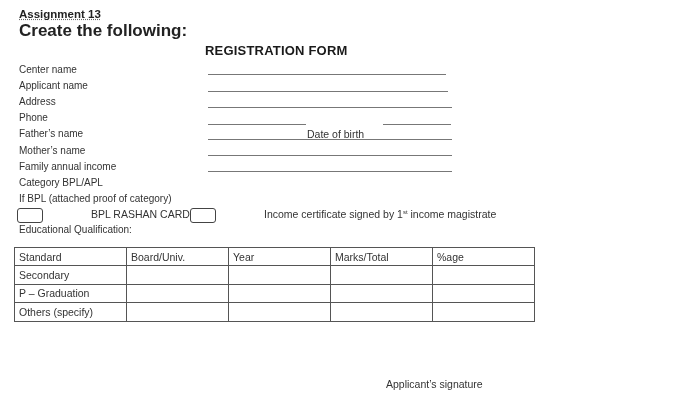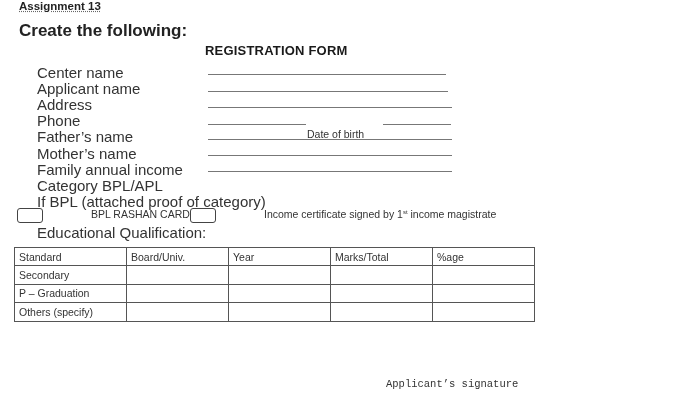--- a/index.html
+++ b/index.html
@@ -1,32 +1,32 @@
 <!DOCTYPE html>
 <html><head>
 <meta charset="utf-8">
 <style>
   html, body { margin: 0; padding: 0; }
   body {
     width: 680px; height: 411px; background: #ffffff; position: relative; overflow: hidden;
     font-family: "Liberation Sans", sans-serif; color: #1a1a1a;
   }
   .abs { position: absolute; white-space: nowrap; }
-  .assign { left: 19px; top: 0; font-size: 11.5px; font-weight: bold; color: #222;
+  .assign { left: 19px; top: 8px; font-size: 11.5px; font-weight: bold; color: #222;
     text-decoration: underline dotted #666; }
   .create { left: 19px; top: 21px; font-size: 17px; font-weight: bold; color: #222; }
   .title { left: 181px; top: 43px; font-size: 13px; font-weight: bold; letter-spacing: 0.2px; color: #1a1a1a; padding-left: 24px; }
-  .label { font-size: 15px; color: #333; left: 37px; }
+  .label { font-size: 10px; color: #333; left: 19px; }
   .line { position: absolute; height: 0; border-top: 1.3px solid #777; }
   .dob { font-size: 10.5px; color: #333; left: 307px; top: 112px; margin-top: 16px; }
   .checkbox { position: absolute; width: 24px; height: 13px; border: 1.3px solid #444; border-radius: 3px; background: #fff; }
   .cblabel { font-size: 10.5px; color: #333; padding-left: 38px; }
   table.edu { position: absolute; left: 14px; top: 247px; border-collapse: collapse; }
   table.edu td { border: 1.3px solid #555; height: 18.4px; padding: 0 0 0 4px; font-size: 10.5px; color: #333; vertical-align: middle; box-sizing: border-box; margin-left: 38px; }
-  .sig { left: 386px; top: 378px; font-size: 10.5px; color: #333; font-family: Liberation Mono, monospace; }
+  .sig { left: 386px; top: 378px; font-size: 10.5px; color: #333; }
   sup { font-size: 6px; }
 </style>
 </head>
 <body>
 
 <div class="abs assign">Assignment 13</div>
 <div class="abs create">Create the following:</div>
 <div class="abs title">REGISTRATION FORM</div>
 
 <div class="abs label" style="top:64px">Center name</div>

